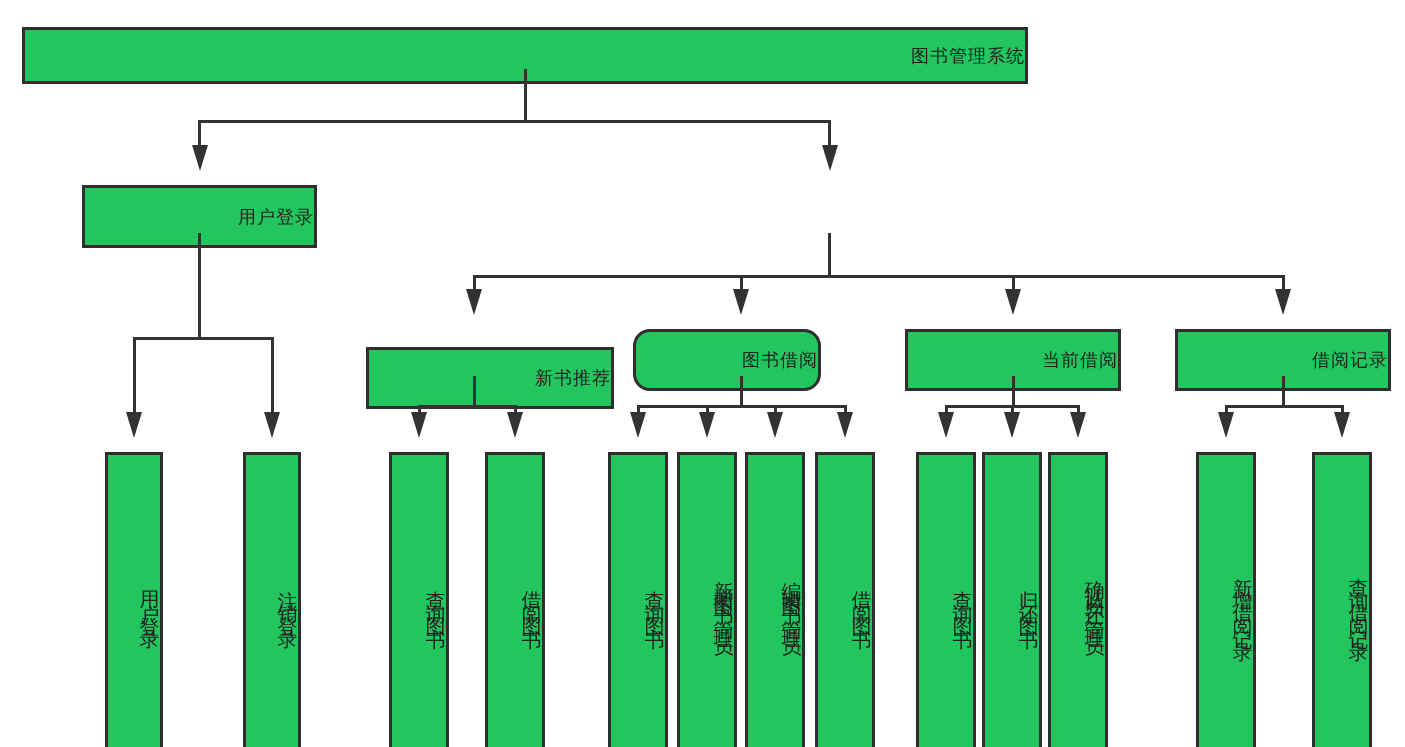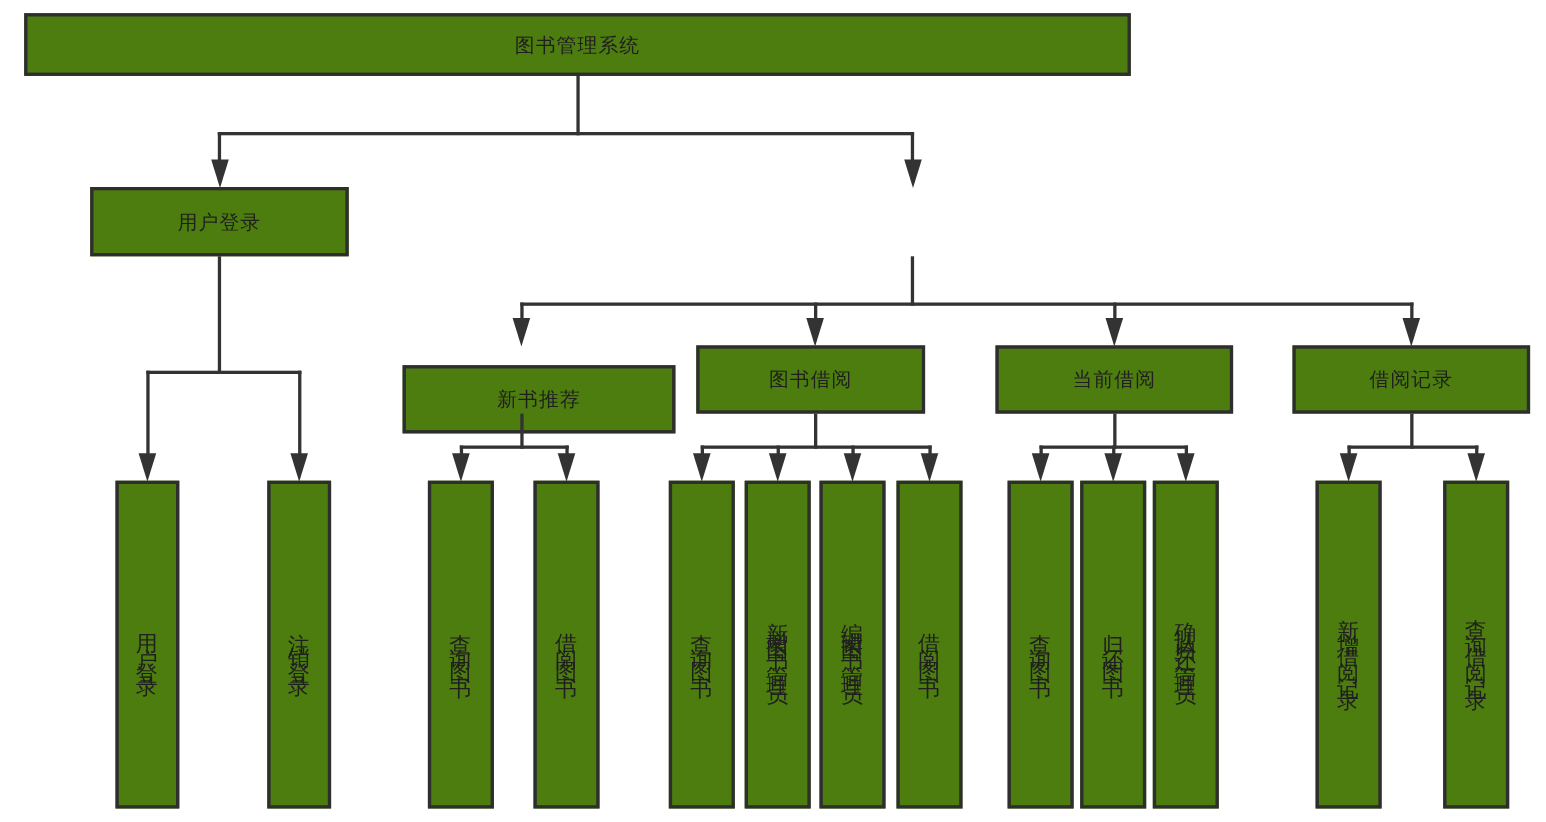--- a/index.html
+++ b/index.html
@@ -7,26 +7,27 @@
     position: relative;
     width: 1405px;
     height: 747px;
     background: #ffffff;
     font-family: "DejaVu Sans", sans-serif;
     overflow: hidden;
   }
   .node {
     position: absolute;
     box-sizing: border-box;
-    background: #4d7c0f;
+    background: #22c55e;
     border: 3px solid #2e2e2e;
     display: flex;
     align-items: center;
-    justify-content: center;
+    justify-content: flex-end;
     color: #1f1f1f;
+    margin-top: 15px;
   }
   .node .hlabel {
     font-size: 18px;
     letter-spacing: 1px;
     white-space: nowrap;
   }
   .node .vlabel {
     writing-mode: vertical-rl;
     text-orientation: mixed;
     font-size: 20px;
@@ -65,21 +66,21 @@
 <div id="canvas">
 <div class="node" style="left: 22px; top: 12px; width: 1006px; height: 57px;">
       <span class="hlabel">图书管理系统</span>
     </div>
     <div class="node" style="left: 82px; top: 170px; width: 235px; height: 63px;">
       <span class="hlabel">用户登录</span>
     </div>
     <div class="node" style="left: 366px; top: 332px; width: 248px; height: 62px;">
       <span class="hlabel">新书推荐</span>
     </div>
-    <div class="node" style="left: 633px; top: 314px; width: 208px; height: 62px;">
+    <div class="node" style="left: 633px; top: 314px; width: 188px; height: 62px; border-radius: 17px;">
       <span class="hlabel">图书借阅</span>
     </div>
     <div class="node" style="left: 1175px; top: 314px; width: 216px; height: 62px;">
       <span class="hlabel">借阅记录</span>
     </div>
     <div class="node" style="left: 905px; top: 314px; width: 216px; height: 62px;">
       <span class="hlabel">当前借阅</span>
     </div>
     <div class="node" style="left: 105px; top: 437px; width: 58px; height: 298px;">
       <span class="vlabel">用户登录</span>

